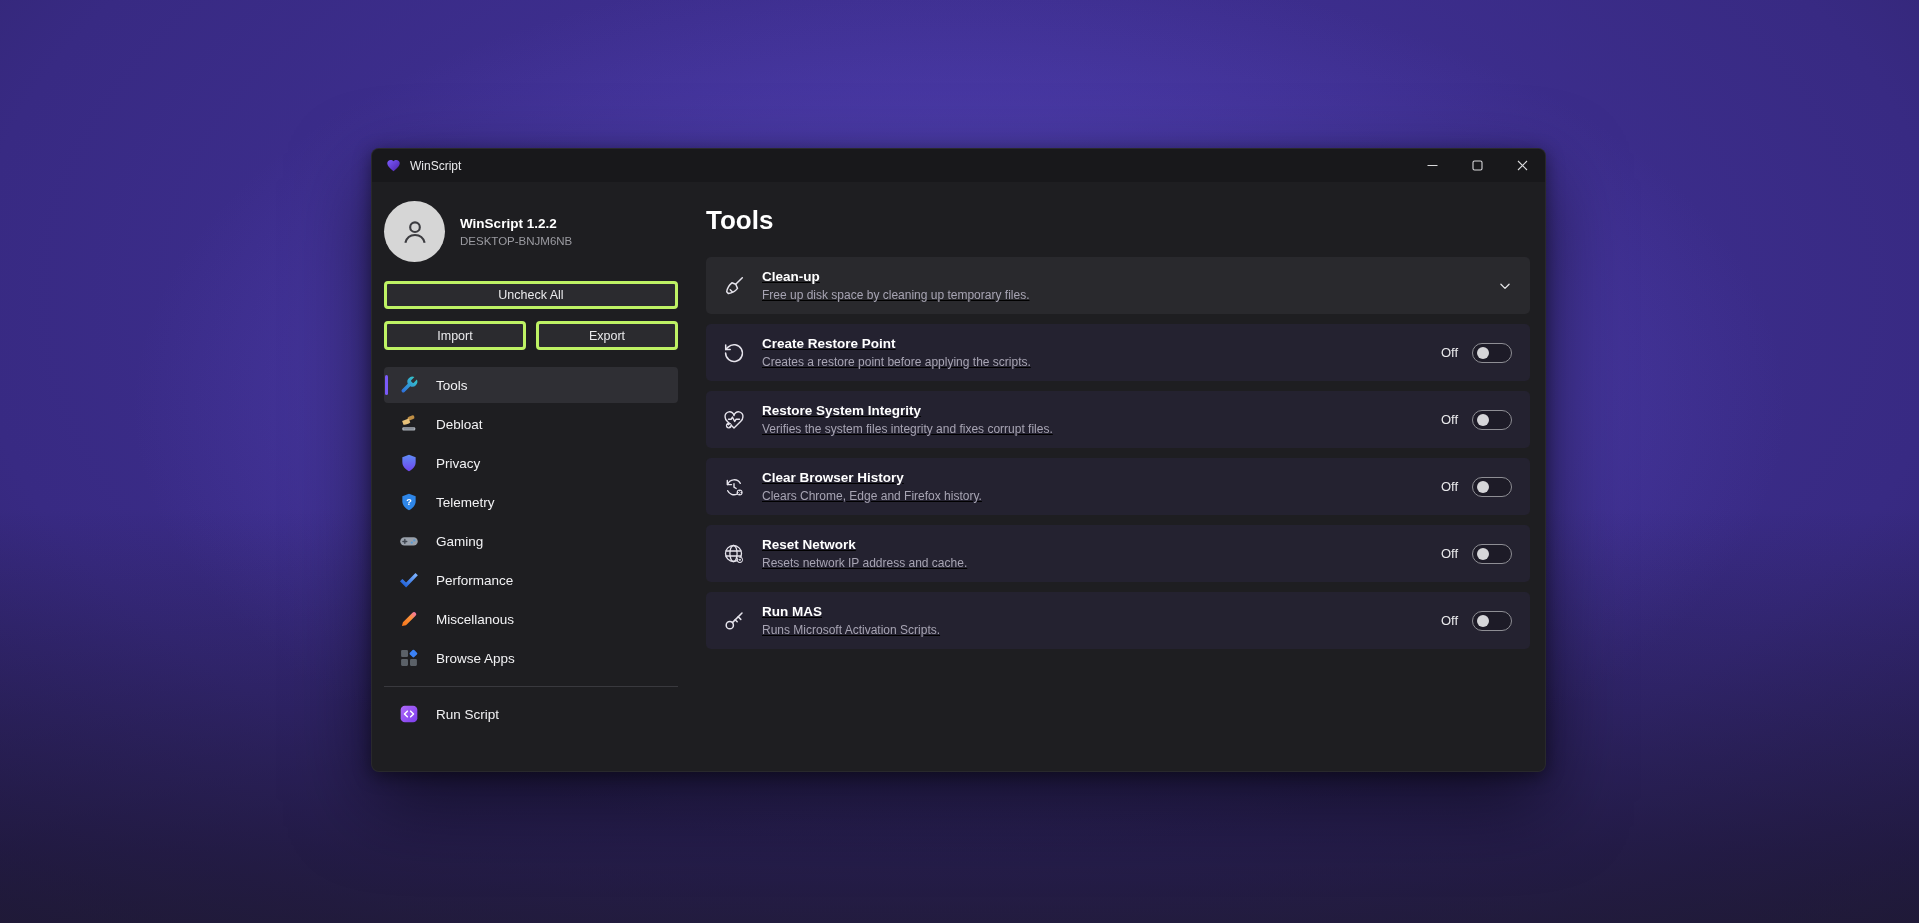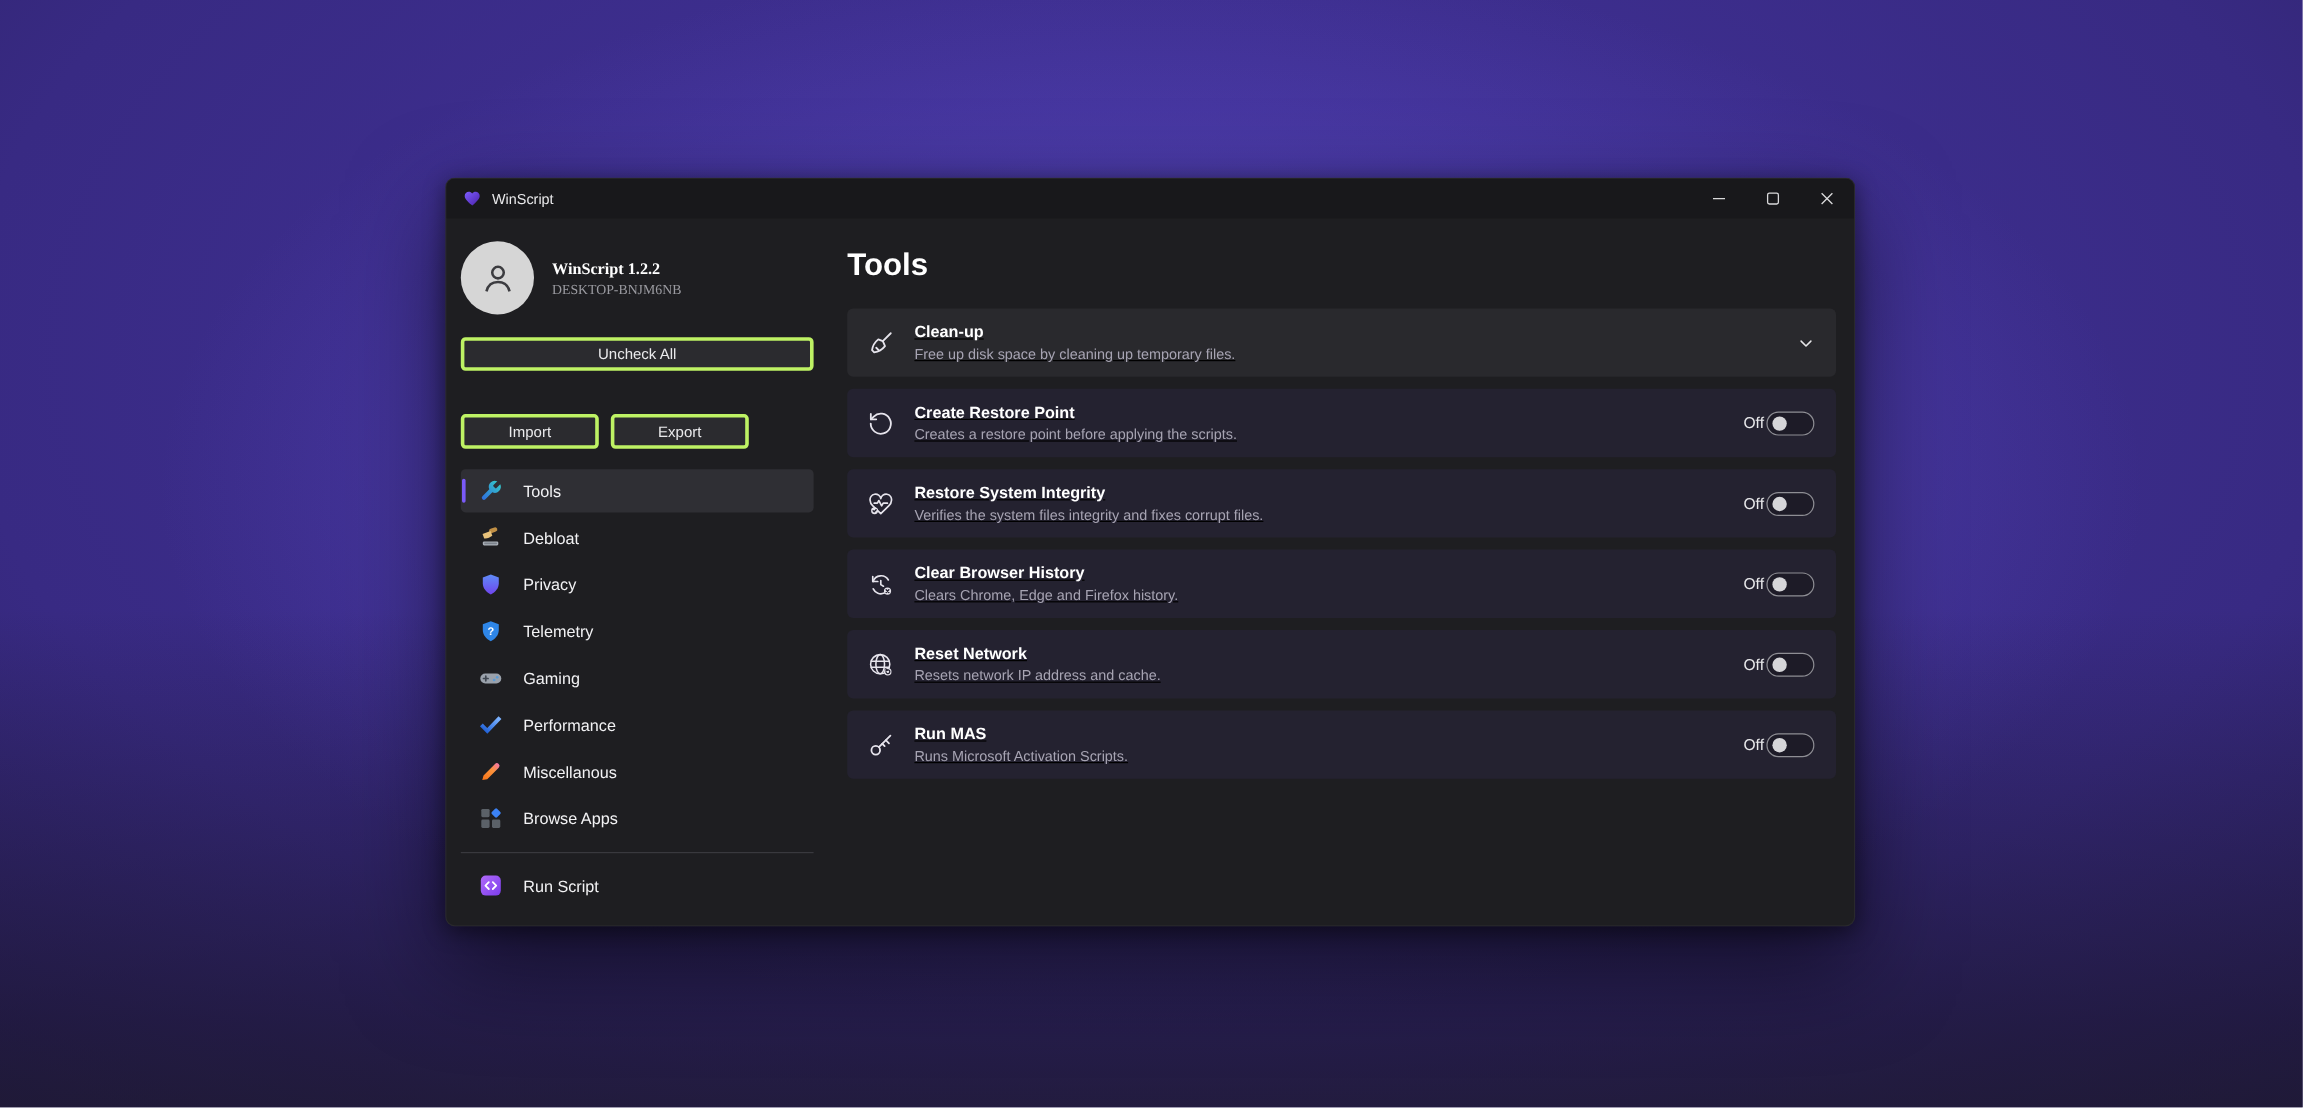--- a/index.html
+++ b/index.html
@@ -31,31 +31,31 @@
 
   .window-body { display:flex; height:591px; }
 
   
   .sidebar { width:306px; padding:0 0 0 12px; flex:none; }
   .profile { display:flex; align-items:center; margin-top:19px; }
   .avatar {
     width:61px; height:61px; border-radius:50%; background:#d6d6d6; flex:none;
     display:flex; align-items:center; justify-content:center;
   }
-  .profile-text { margin-left:15px;font-family:Liberation Serif, serif; }
+  .profile-text { margin-left:15px; }
   .profile-name { color:#ffffff; font-size:13.5px; font-weight:bold; }
   .profile-device { color:#9b9ba1; font-size:11.5px; margin-top:4px; }
 
   .btn {
     background:#2b2b2f; border:3px solid #bef264; border-radius:4px;
     color:#eaeaec; font-size:12.5px; display:flex; align-items:center; justify-content:center;
     height:28px; cursor:default;
   }
   .uncheck-btn { margin-top:19px; width:294px; }
-  .import-export { display:flex; gap:10px; margin-top:36px; width:240px; }
+  .import-export { display:flex; gap:10px; margin-top:12px; width:294px; }
   .import-export .btn { flex:1; height:29px; }
 
   .nav { margin-top:17px; width:294px; display:flex; flex-direction:column; gap:3px; }
   .nav-item {
     position:relative; height:36px; border-radius:4px;
     display:flex; align-items:center; padding-left:15px; gap:17px;
   }
   .nav-item.selected { background:#2f2f34; }
   .accent-bar {
     position:absolute; left:1px; top:8px; bottom:8px; width:3px;
@@ -72,21 +72,21 @@
   .cards { display:flex; flex-direction:column; gap:10px; }
   .card {
     height:57px; border-radius:5px; display:flex; align-items:center;
     padding:0 18px 0 16px; background:#242230;
   }
   .card.neutral { background:#29292d; }
   .card-icon { width:24px; height:24px; flex:none; display:flex; color:#e6e4ec; }
   .card-text { margin-left:16px;text-decoration:underline; }
   .card-title { color:#ffffff; font-size:13.5px; font-weight:bold; }
   .card-desc { color:#a7a4b3; font-size:12px; margin-top:4px; }
-  .card-right { margin-left:auto; display:flex; align-items:center; gap:2px; }
+  .card-right { margin-left:auto; display:flex; align-items:center; gap:14px; }
   .off-label { color:#e9e9eb; font-size:13px; }
 
   .toggle {
     width:40px; height:20px; border:1px solid #8e8e94; border-radius:10px;
     background:rgba(0,0,0,0.18); position:relative;
   }
   .toggle .knob {
     position:absolute; left:4px; top:3px; width:12px; height:12px;
     border-radius:50%; background:#d6d6d9;
   }

